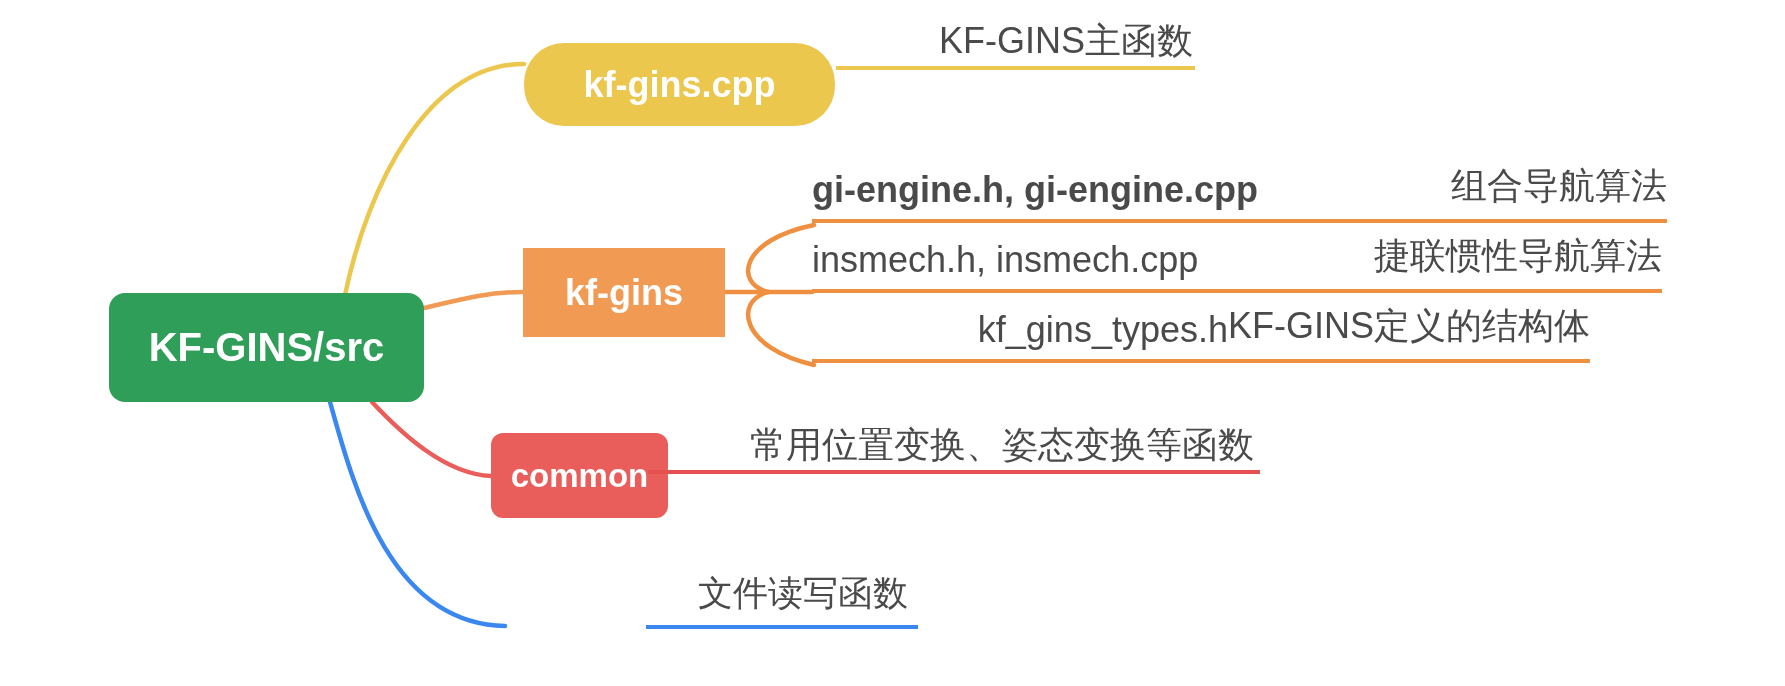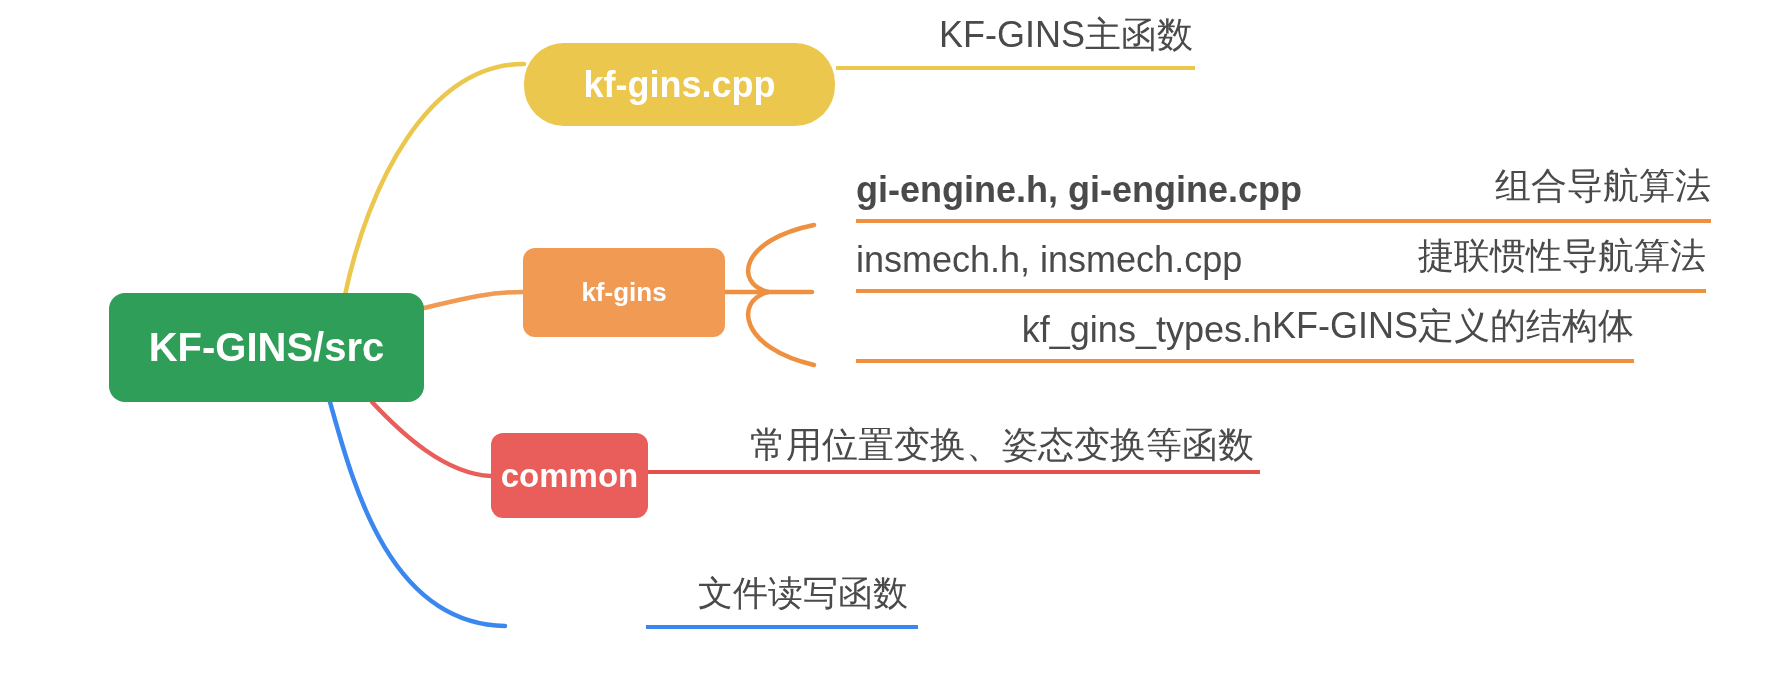--- a/index.html
+++ b/index.html
@@ -24,48 +24,47 @@
     position: absolute;
     display: flex;
     align-items: center;
     justify-content: center;
     color: var(--node-text, #ffffff);
     font-weight: bold;
     white-space: nowrap;
   }
   .node-root   { left: 109px; top: 293px; width: 315px; height: 109px; background: var(--root-green);    border-radius: 16px; font-size: 40px; }
   .node-yellow { left: 524px; top: 23px;  width: 311px; height: 83px;  background: var(--branch-yellow); border-radius: 40px; font-size: 36px; margin-top: 20px; }
-  .node-orange { left: 523px; top: 248px; width: 202px; height: 89px;  background: var(--branch-orange); border-radius: 12px; font-size: 26px; text-align: right; }
-  .node-red    { left: 491px; top: 433px; width: 157px; height: 85px;  background: var(--branch-red);    border-radius: 12px; font-size: 33px; }
+  .node-orange { left: 523px; top: 248px; width: 202px; height: 89px;  background: var(--branch-orange); border-radius: 0; font-size: 36px; text-align: right; }
+  .node-red    { left: 491px; top: 433px; width: 177px; height: 85px;  background: var(--branch-red);    border-radius: 12px; font-size: 33px; }
   .node-blue   { left: 505px; top: 587px; width: 141px; height: 78px;  background: var(--branch-blue);   border-radius: 12px; font-size: 32px; }
   .leaf-label {
     position: absolute;
     display: flex;
     align-items: flex-end;
     justify-content: flex-end;
     color: var(--label-text, #4a4a4a);
     white-space: nowrap;
     font-size: 36px;
   }
-  .label-yellow { left: 836px; top: 16px;  width: 359px; height: 54px; border-bottom: 4px solid var(--branch-yellow); padding-bottom: 6px; padding-right: 2px; }
+  .label-yellow { left: 836px; top: 16px;  width: 359px; height: 54px; border-bottom: 4px solid var(--branch-yellow); padding-right: 2px; }
   .label-red    { left: 648px; top: 412px; width: 612px; height: 62px; border-bottom: 4px solid var(--red-line);      padding-right: 6px; }
   .label-blue   { left: 646px; top: 571px; width: 272px; height: 58px; border-bottom: 4px solid var(--branch-blue);   padding-bottom: 8px; padding-right: 10px; font-size: 35px; }
   .file-row {
     position: absolute;
     left: 812px;
     height: 62px;
     display: flex;
     align-items: flex-end;
     justify-content: space-between;
     border-bottom: 4px solid var(--orange-line);
     color: var(--label-text, #4a4a4a);
     font-size: 36px;
     padding-bottom: 8px;
     white-space: nowrap;
-    margin-left: 44px;
   }
   .file-row .bold { font-weight: bold; }
   .row-1 { top: 161px; width: 855px; }
   .row-2 { top: 231px; width: 850px; }
   .row-3 { top: 301px; width: 778px; justify-content: flex-end; }
 </style>
 </head>
 <body>
 
 <div class="canvas">

